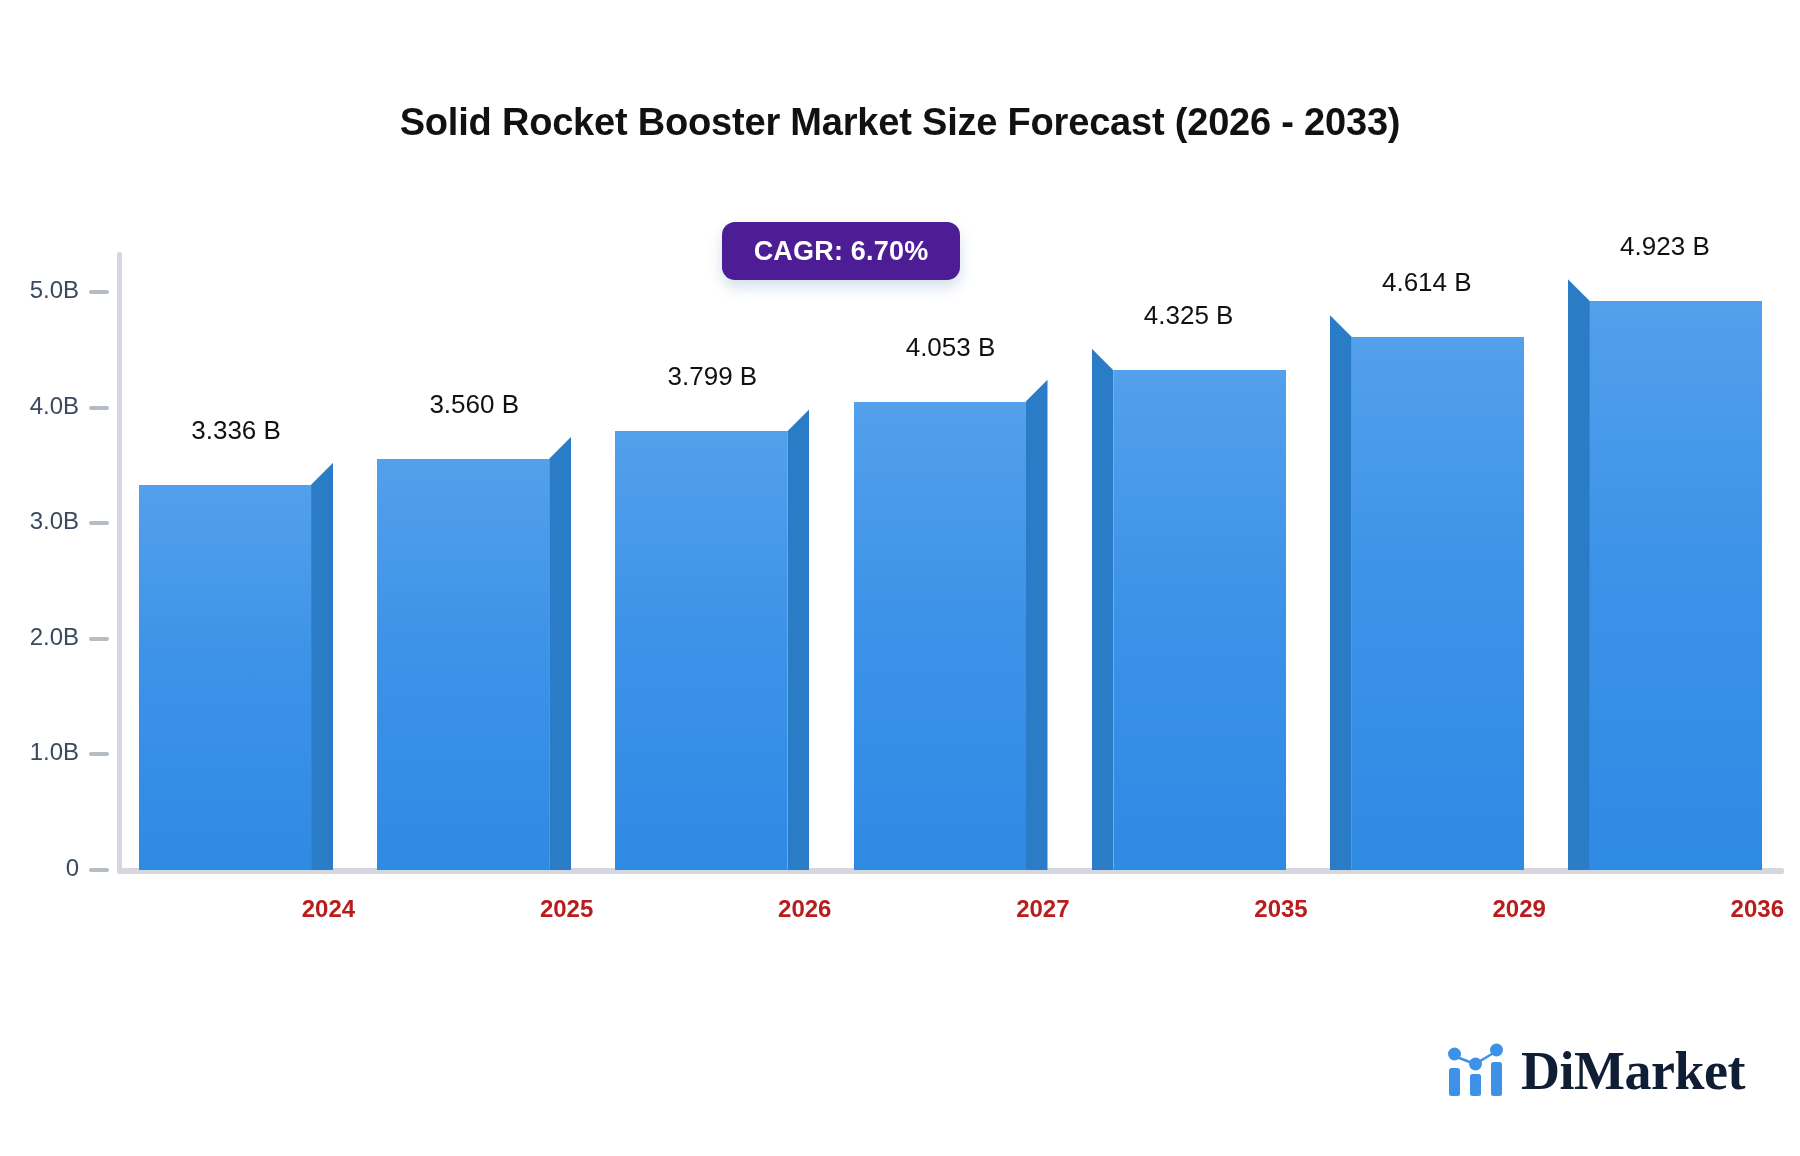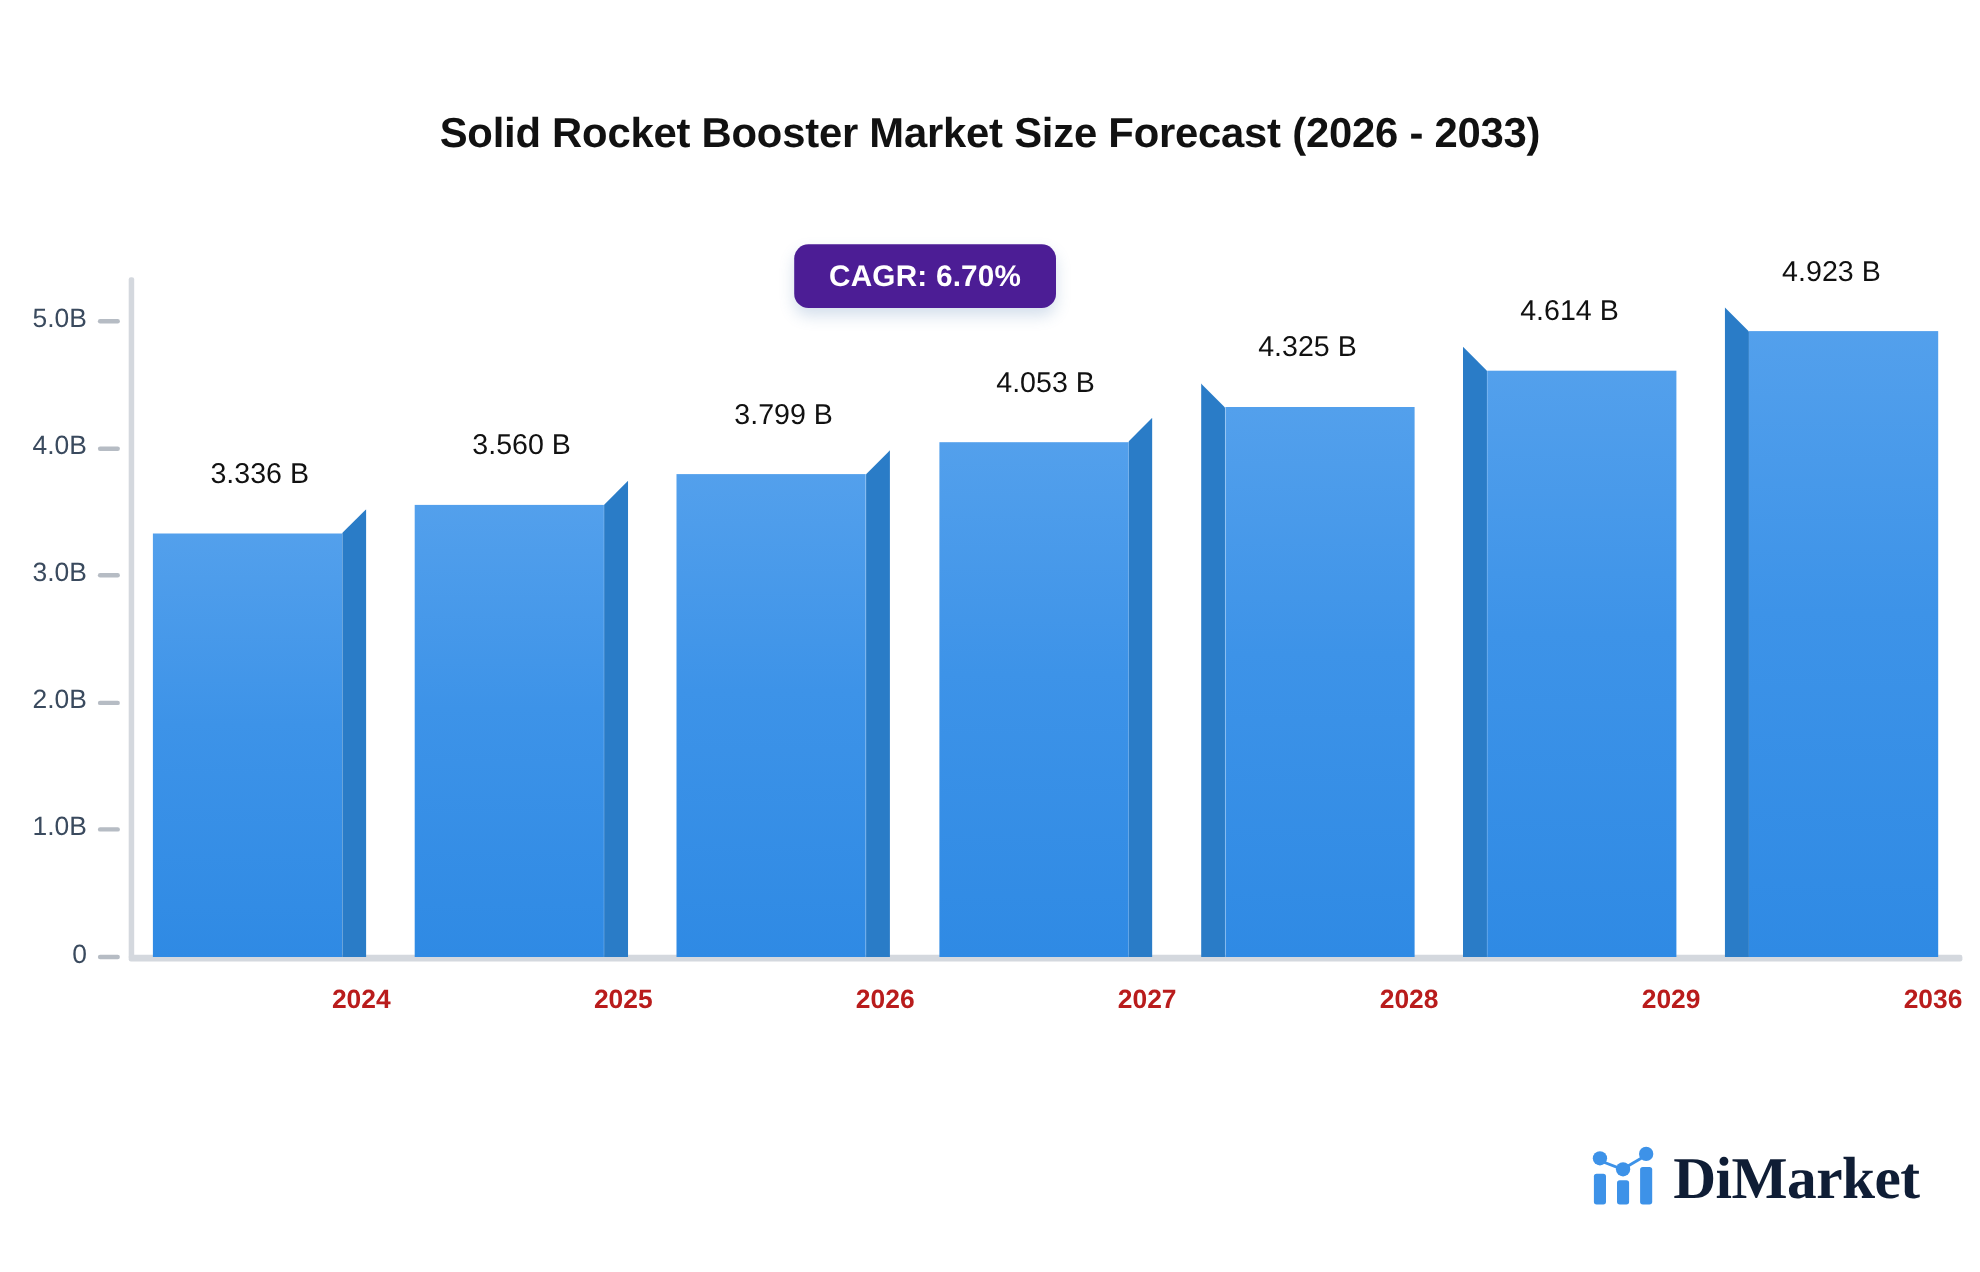--- a/index.html
+++ b/index.html
@@ -236,21 +236,21 @@
         <div class="bar-side" style="position: absolute; top: 279.324px; height: 590.676px; width: 22px; left: 1567.93px; clip-path: polygon(0px 0px, 100% 3.72455%, 100% 100%, 0px 100%);"></div>
         <div class="bar-face" style="position: absolute; left: 1589.93px; top: 301.324px; width: 172px; height: 568.676px;"></div>
         <div class="bar-label" style="left: 1545.86px; width: 238.143px; top: 231.324px;">4.923 B</div>
       </div>
     </div>
   <div id="x-labels">
       <div class="x-label" style="left: 117px; width: 238.143px;">2024</div>
       <div class="x-label" style="left: 355.143px; width: 238.143px;">2025</div>
       <div class="x-label" style="left: 593.286px; width: 238.143px;">2026</div>
       <div class="x-label" style="left: 831.429px; width: 238.143px;">2027</div>
-      <div class="x-label" style="left: 1069.57px; width: 238.143px;">2028</div>
+      <div class="x-label" style="left: 1069.57px; width: 238.143px;">2035</div>
       <div class="x-label" style="left: 1307.71px; width: 238.143px;">2029</div>
       <div class="x-label" style="left: 1545.86px; width: 238.143px;">2036</div>
     </div>
 </div>
 
 <div id="logo">
   <span id="logo-mark">
     <svg width="62" height="56" viewBox="0 0 62 56" xmlns="http://www.w3.org/2000/svg">
       <line x1="9" y1="15" x2="30" y2="23" stroke="#3d92e8" stroke-width="2.6"></line>
       <line x1="30" y1="23" x2="52" y2="10" stroke="#3d92e8" stroke-width="2.6"></line>

